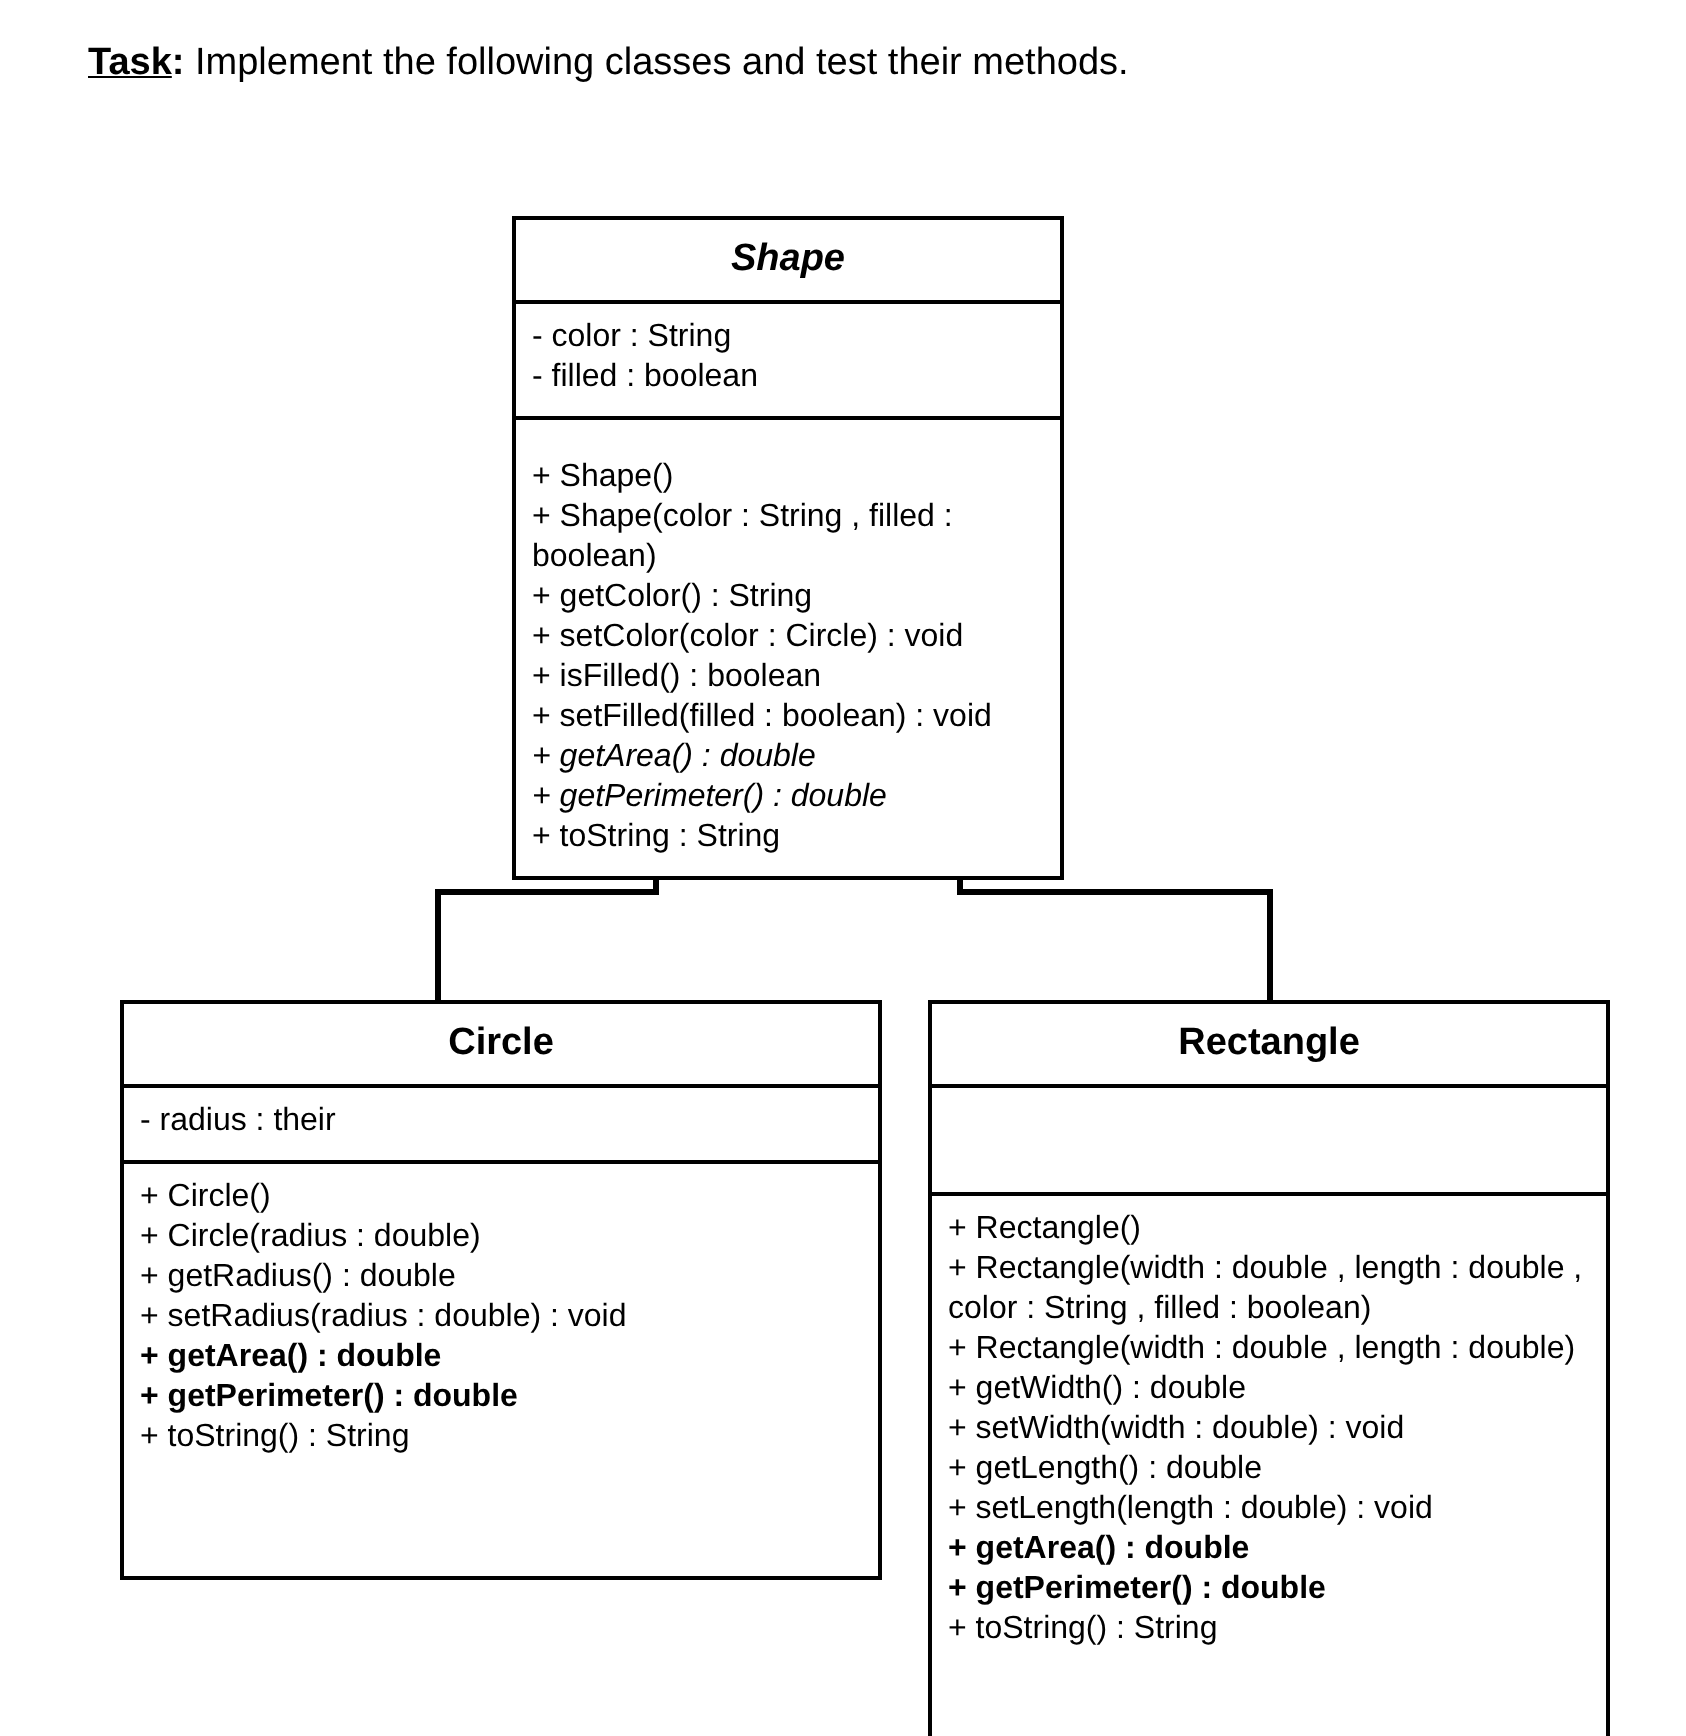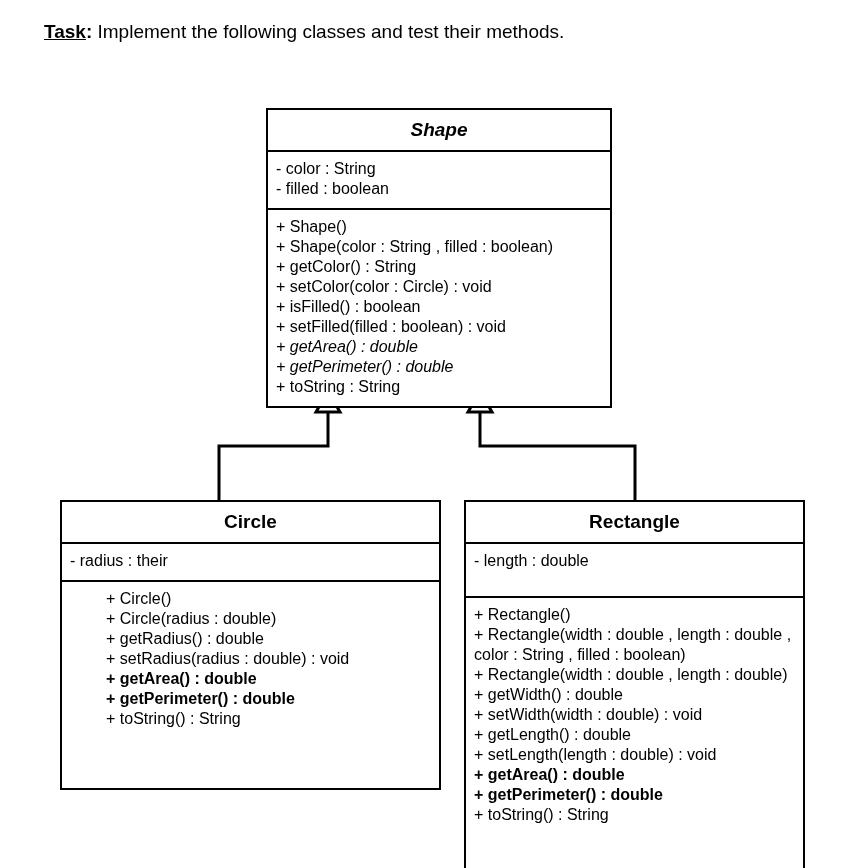--- a/index.html
+++ b/index.html
@@ -72,34 +72,34 @@
   }
   .uml-row.abstract-member {
     font-style: italic;
   }
   .uml-row.bold-member {
     font-weight: bold;
   }
 
   
   #class-shape {
-    left: 266px;
+    left: 256px;
     top: 108px;
-    width: 346px;
+    width: 276px;
   }
   #class-shape .uml-section.attrs { min-height: 54px; }
-  #class-shape .uml-section.ops   { min-height: 182px; }
+  #class-shape .uml-section.ops   { min-height: 182px; margin-top: 12px; }
 
   #class-circle {
     left: 60px;
     top: 500px;
     width: 381px;
   }
   #class-circle .uml-section.attrs { min-height: 34px; }
-  #class-circle .uml-section.ops   { min-height: 206px; margin-left: 36px; }
+  #class-circle .uml-section.ops   { min-height: 206px; }
 
   #class-rectangle {
     left: 464px;
     top: 500px;
     width: 341px;
   }
   #class-rectangle .uml-section.attrs { min-height: 54px; }
   #class-rectangle .uml-section.ops   { min-height: 272px; }
 
   
@@ -163,21 +163,20 @@
     <div class="uml-row">+ setRadius(radius : double) : void</div>
     <div class="uml-row bold-member">+ getArea() : double</div>
     <div class="uml-row bold-member">+ getPerimeter() : double</div>
     <div class="uml-row">+ toString() : String</div>
   </div>
 </div>
 
 <div class="uml-class" id="class-rectangle">
   <div class="uml-title">Rectangle</div>
   <div class="uml-section attrs divided">
-    <div class="uml-row">- length : double</div>
   </div>
   <div class="uml-section ops">
     <div class="uml-row">+ Rectangle()</div>
     <div class="uml-row">+ Rectangle(width : double , length : double , color : String , filled : boolean)</div>
     <div class="uml-row">+ Rectangle(width : double , length : double)</div>
     <div class="uml-row">+ getWidth() : double</div>
     <div class="uml-row">+ setWidth(width : double) : void</div>
     <div class="uml-row">+ getLength() : double</div>
     <div class="uml-row">+ setLength(length : double) : void</div>
     <div class="uml-row bold-member">+ getArea() : double</div>

